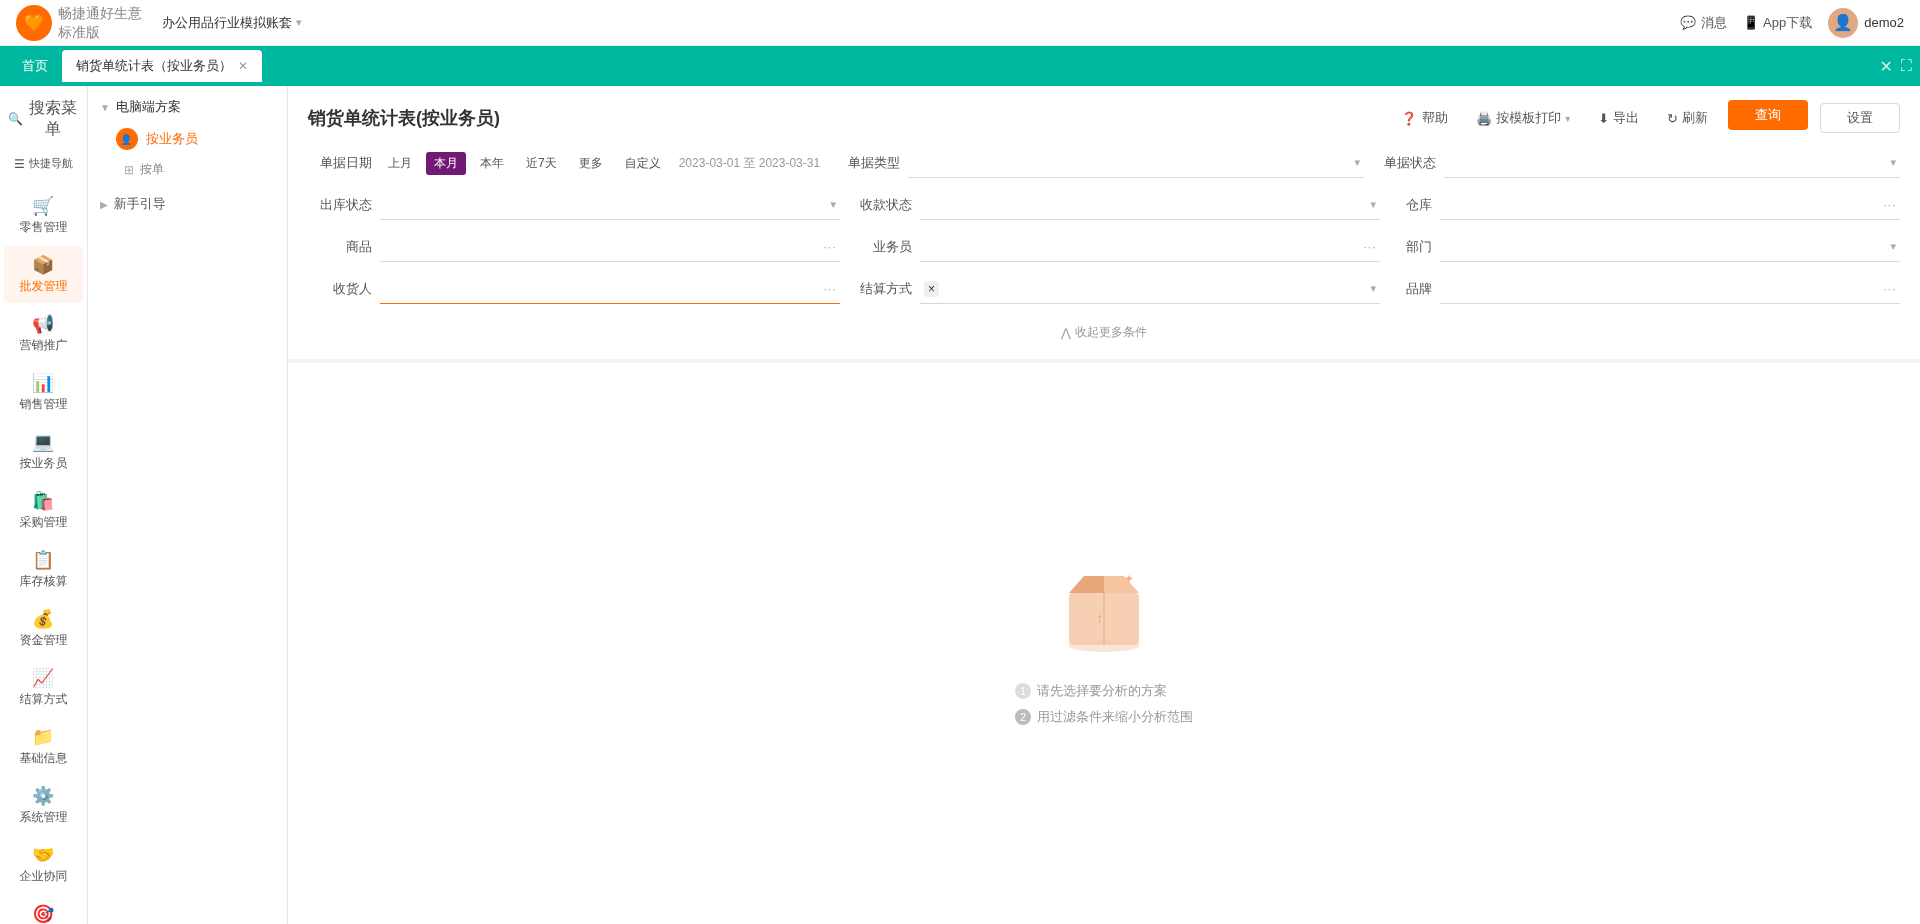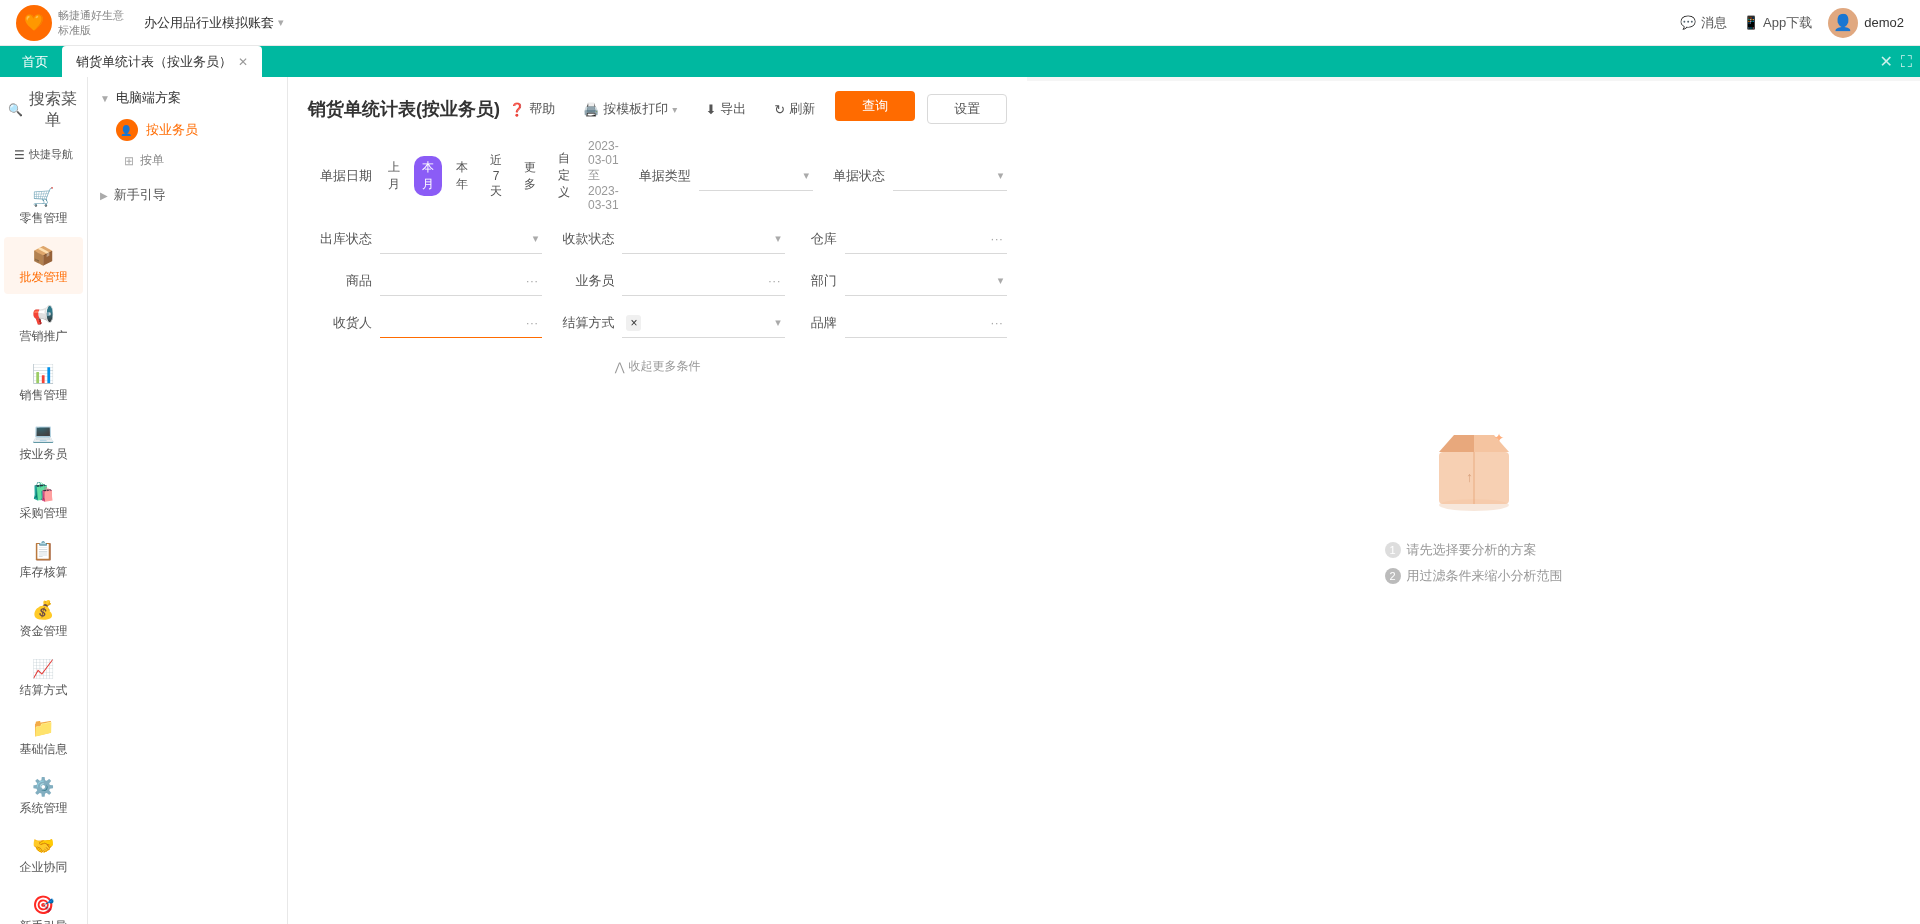--- a/index.html
+++ b/index.html
@@ -77,21 +77,21 @@
       border-radius: 50%;
       background: #e0a880;
       overflow: hidden;
       display: flex;
       align-items: center;
       justify-content: center;
     }
 
     
     .tab-bar {
-      height: 31px;
+      height: 40px;
       background: #00b8a0;
       display: flex;
       align-items: center;
       padding: 0 8px;
       flex-shrink: 0;
     }
     .tab-item {
       display: flex;
       align-items: center;
       height: 32px;
@@ -260,21 +260,21 @@
       padding: 6px 12px;
       font-size: 13px;
       color: #555;
       cursor: pointer;
     }
 
     
     .main-content {
       flex: 1;
       display: flex;
-      flex-direction: row;
+      flex-direction: column;
       overflow: hidden;
       background: #f5f5f5;
     }
     .page-title-row {
       display: flex;
       align-items: center;
       justify-content: space-between;
       margin-bottom: 12px;
     }
     .page-title {
@@ -333,23 +333,23 @@
     .date-btn {
       padding: 3px 8px;
       border-radius: 3px;
       cursor: pointer;
       font-size: 12px;
       color: #555;
       border: none;
       background: transparent;
     }
     .date-btn.active {
-      background: #8b5cf6;
+      background: #701a75;
       color: #fff;
-      border-radius: 10px;
+      border-radius: 3px;
     }
     .date-range-text {
       font-size: 12px;
       color: #999;
       margin-left: 4px;
     }
     .close-tag {
       background: #f0f0f0;
       border-radius: 3px;
       padding: 1px 4px;
@@ -437,21 +437,21 @@
       flex-shrink: 0;
     }
   </style>
 </head>
 <body>
 
 <div class="top-header">
   <div class="top-header-left">
     <div class="logo-area">
       <div class="logo-circle">🧡</div>
-      <div class="logo-text" style="white-space:pre-line;font-size:11px;color:#888;">畅捷通好生意
+      <div class="logo-text" style="white-space:pre-line;font-size:14px;color:#888;">畅捷通好生意
 标准版</div>
     </div>
     <div class="header-nav-title">
       <span>办公用品行业模拟账套</span>
       <span style="color:#aaa;font-size:11px;">▾</span>
     </div>
   </div>
   <div class="top-header-right">
     <div class="header-icon-btn">
       <span>💬</span>

